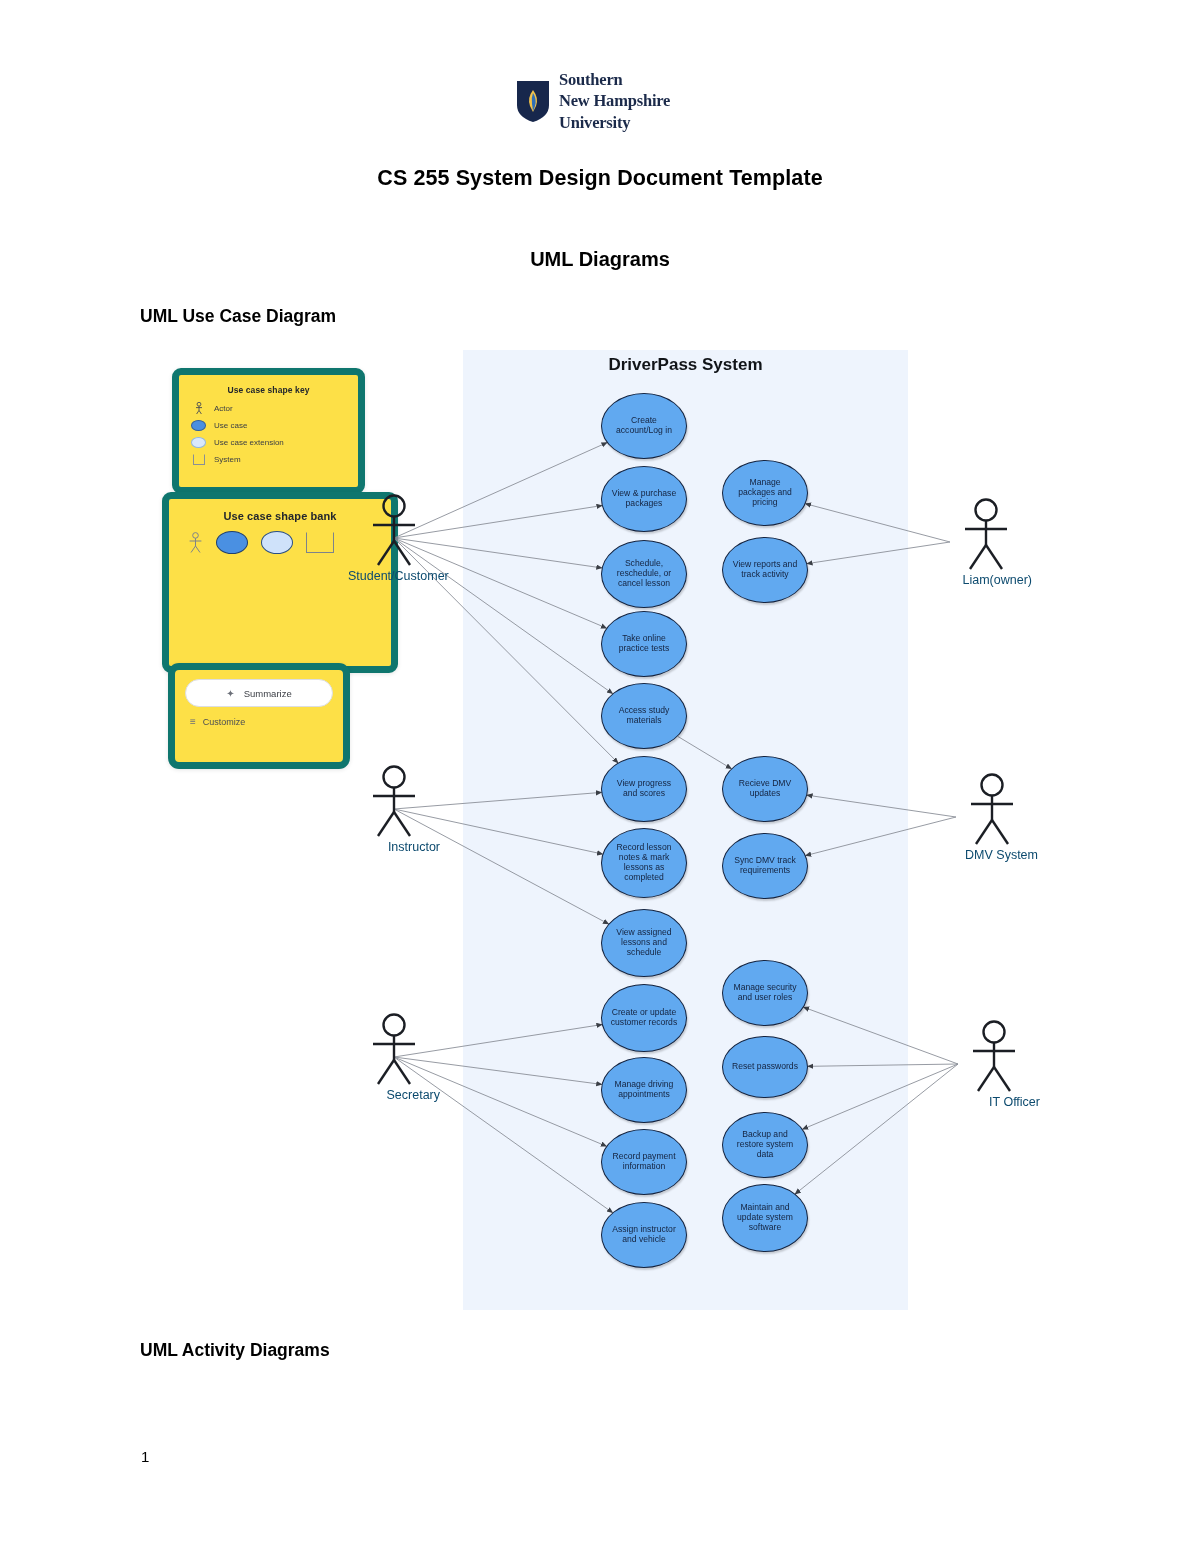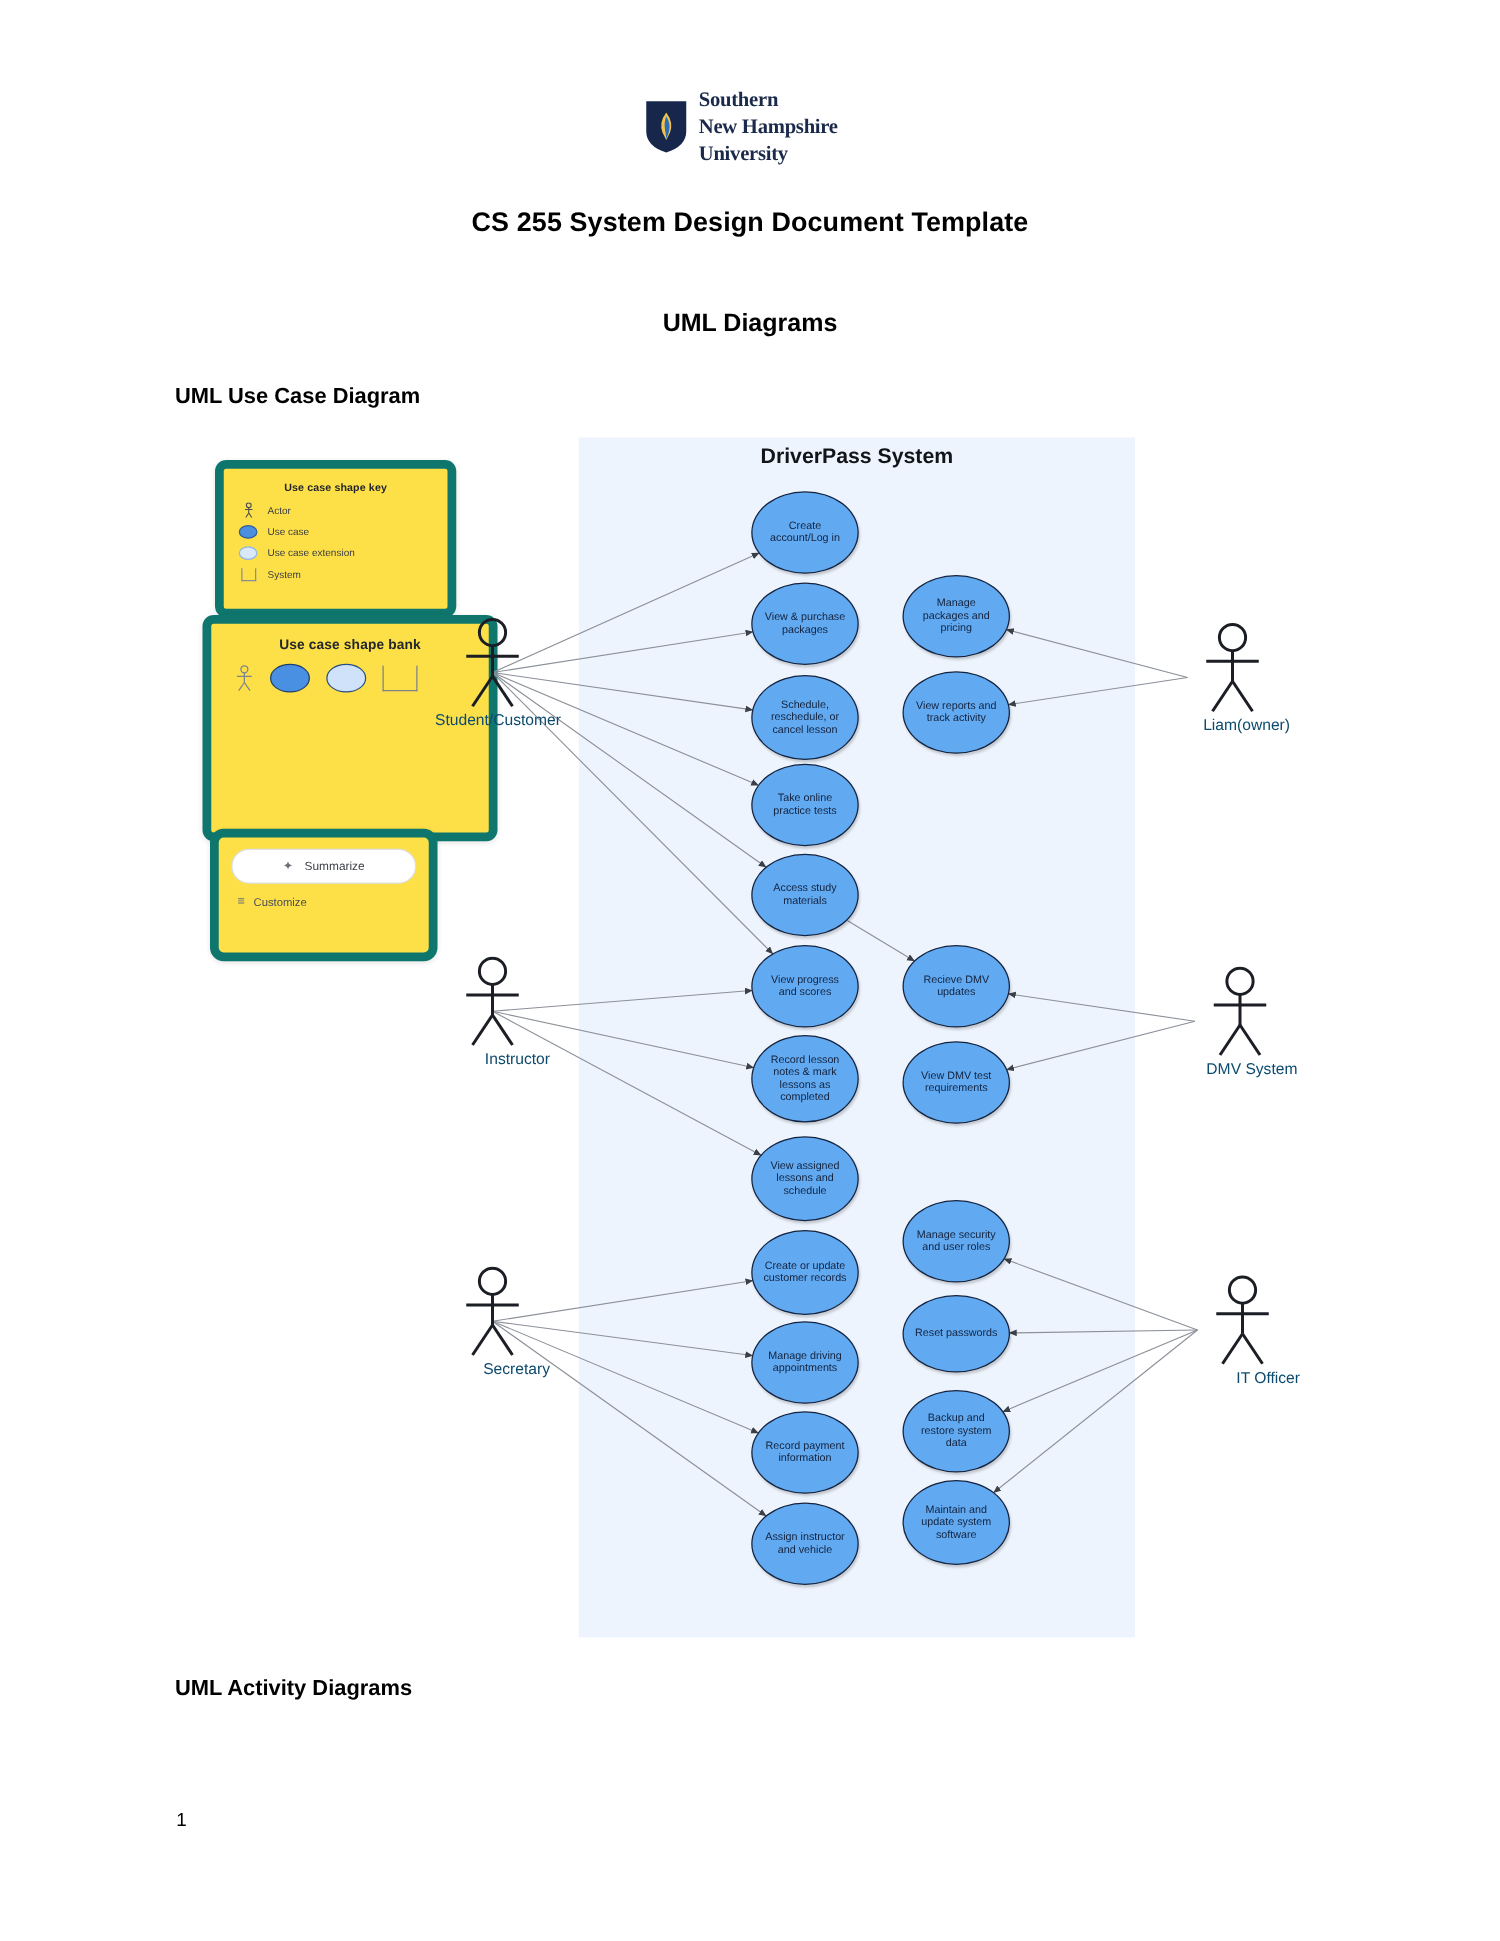--- a/index.html
+++ b/index.html
@@ -352,21 +352,21 @@
       <div class="usecase" style="left: 722px; top: 130px; width: 86px; height: 66px;">
         <span>Manage packages and pricing</span>
       </div>
       <div class="usecase" style="left: 722px; top: 207px; width: 86px; height: 66px;">
         <span>View reports and track activity</span>
       </div>
       <div class="usecase" style="left: 722px; top: 426px; width: 86px; height: 66px;">
         <span>Recieve DMV updates</span>
       </div>
       <div class="usecase" style="left: 722px; top: 503px; width: 86px; height: 66px;">
-        <span>View DMV test requirements</span>
+        <span>Sync DMV track requirements</span>
       </div>
       <div class="usecase" style="left: 722px; top: 630px; width: 86px; height: 66px;">
         <span>Manage security and user roles</span>
       </div>
       <div class="usecase" style="left: 722px; top: 706px; width: 86px; height: 62px;">
         <span>Reset passwords</span>
       </div>
       <div class="usecase" style="left: 722px; top: 782px; width: 86px; height: 66px;">
         <span>Backup and restore system data</span>
       </div>

